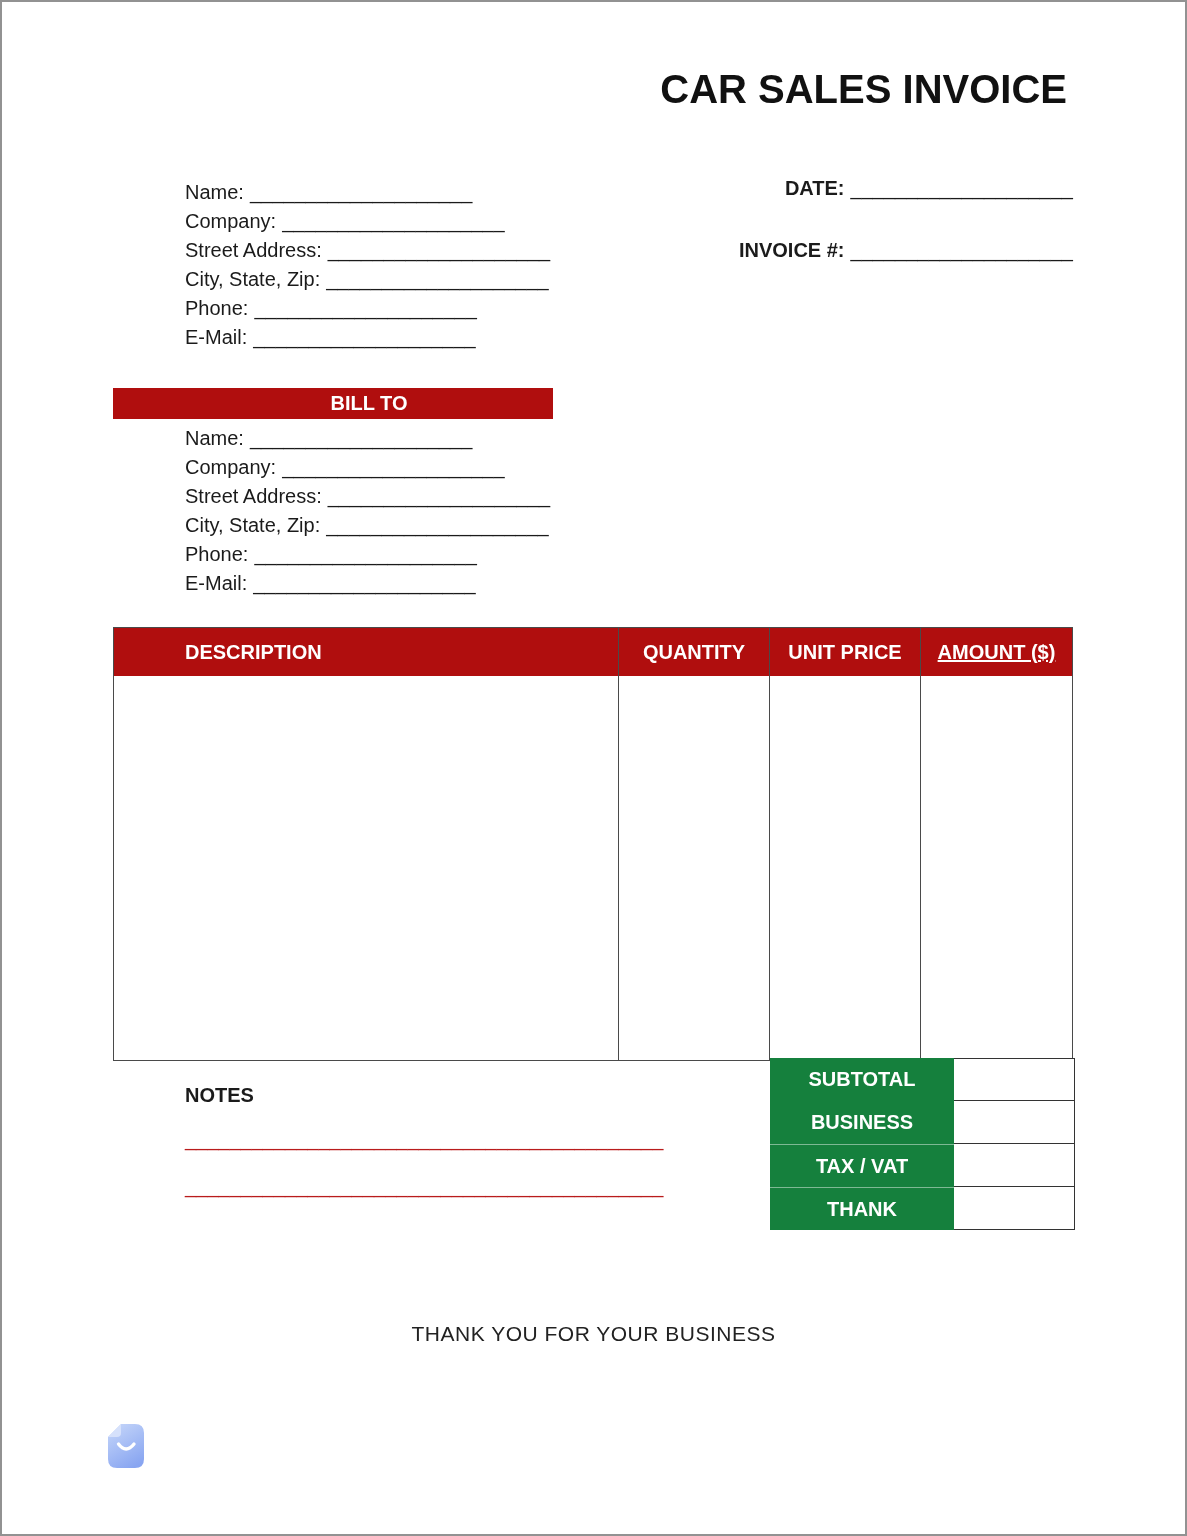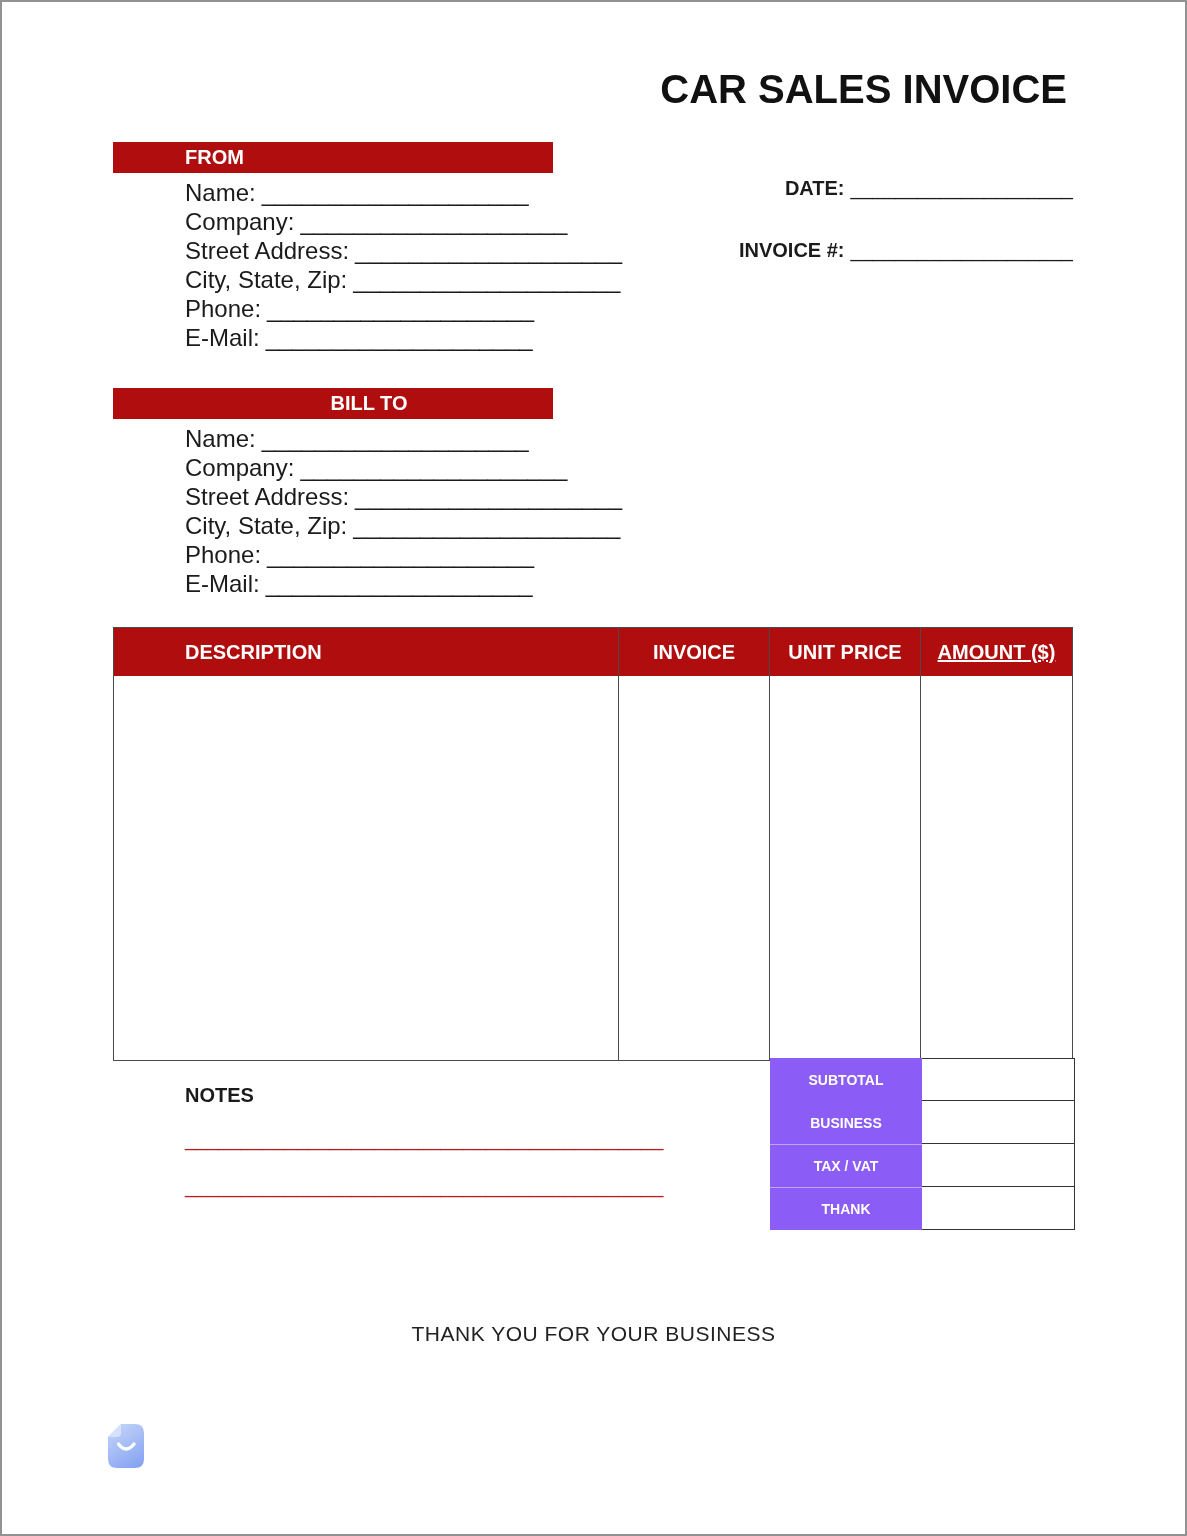--- a/index.html
+++ b/index.html
@@ -13,21 +13,21 @@
     font-size:40px; line-height:46px; font-weight:700; color:#111;
     white-space:nowrap;
   }
   .bar {
     position:absolute; left:111px; width:440px; height:31px;
     background:#b00e0e; color:#ffffff; font-weight:700; font-size:20px;
     line-height:31px; padding-left:72px; box-sizing:border-box; white-space:nowrap;
   }
   .bar-from { top:140px; }
   .bar-bill { top:386px;text-align:center; }
-  .fields { position:absolute; left:183px; font-size:24px; }
+  .fields { position:absolute; left:183px; font-size:20px; }
   .fields-from { top:176px; }
   .fields-bill { top:422px; }
   .frow { height:29px; line-height:29px; white-space:nowrap; }
   .fline { padding-left:6px; }
   .meta { position:absolute; right:112px; font-size:20px; white-space:nowrap; }
   .meta-date { top:175px; }
   .meta-inv  { top:237px;margin-left:44px; }
   .mlabel { font-weight:700; }
   .mline { padding-left:6px; }
 
@@ -44,21 +44,21 @@
   }
   .hcell:last-child { border-right:none;text-decoration:underline; }
   .hdesc { justify-content:flex-start; padding-left:71px; }
   .ibody { height:384px; background:#ffffff; }
   .bcell { border-right:1px solid #4a4a4a; box-sizing:border-box; }
   .bcell:last-child { border-right:none; }
 
   .totals { position:absolute; left:768px; top:1056px; width:305px; }
   .trow { display:flex; height:43px; }
   .tlabel {
-    width:152px; background:#8b5cf6; color:#ffffff; font-weight:700; font-size:14px;
+    width:184px; background:#15803d; color:#ffffff; font-weight:700; font-size:20px;
     display:flex; align-items:center; justify-content:center;
     box-sizing:border-box; border-top:1px solid rgba(255,255,255,0.45); white-space:nowrap;
   }
   .trow:first-child .tlabel, .trow.merged .tlabel { border-top:none; }
   .tvalue {
     flex:1; background:#ffffff; border:1px solid #333333; border-left:none;
     box-sizing:border-box;
   }
   .trow + .trow .tvalue { border-top:none; }
 
@@ -73,23 +73,20 @@
   }
   .logo { position:absolute; left:106px; top:1422px; width:36px; height:44px; }
 </style>
 </head>
 <body>
 
 <div class="page">
 
   <h1 class="title">CAR SALES INVOICE</h1>
 
-  <div class="bar bar-from">
-    <span>FROM</span>
-  </div>
   <div class="fields fields-from">
     <div class="frow">
       <span class="flabel">Name:</span><span class="fline">____________________</span>
     </div>
     <div class="frow">
       <span class="flabel">Company:</span><span class="fline">____________________</span>
     </div>
     <div class="frow">
       <span class="flabel">Street Address:</span><span class="fline">____________________</span>
     </div>
@@ -131,21 +128,21 @@
       <span class="flabel">Phone:</span><span class="fline">____________________</span>
     </div>
     <div class="frow">
       <span class="flabel">E-Mail:</span><span class="fline">____________________</span>
     </div>
   </div>
 
   <div class="items">
     <div class="ihead">
       <div class="hcell hdesc">DESCRIPTION</div>
-      <div class="hcell">INVOICE</div>
+      <div class="hcell">QUANTITY</div>
       <div class="hcell">UNIT PRICE</div>
       <div class="hcell">AMOUNT ($)</div>
     </div>
     <div class="ibody">
       <div class="bcell"></div>
       <div class="bcell"></div>
       <div class="bcell"></div>
       <div class="bcell"></div>
     </div>
   </div>

